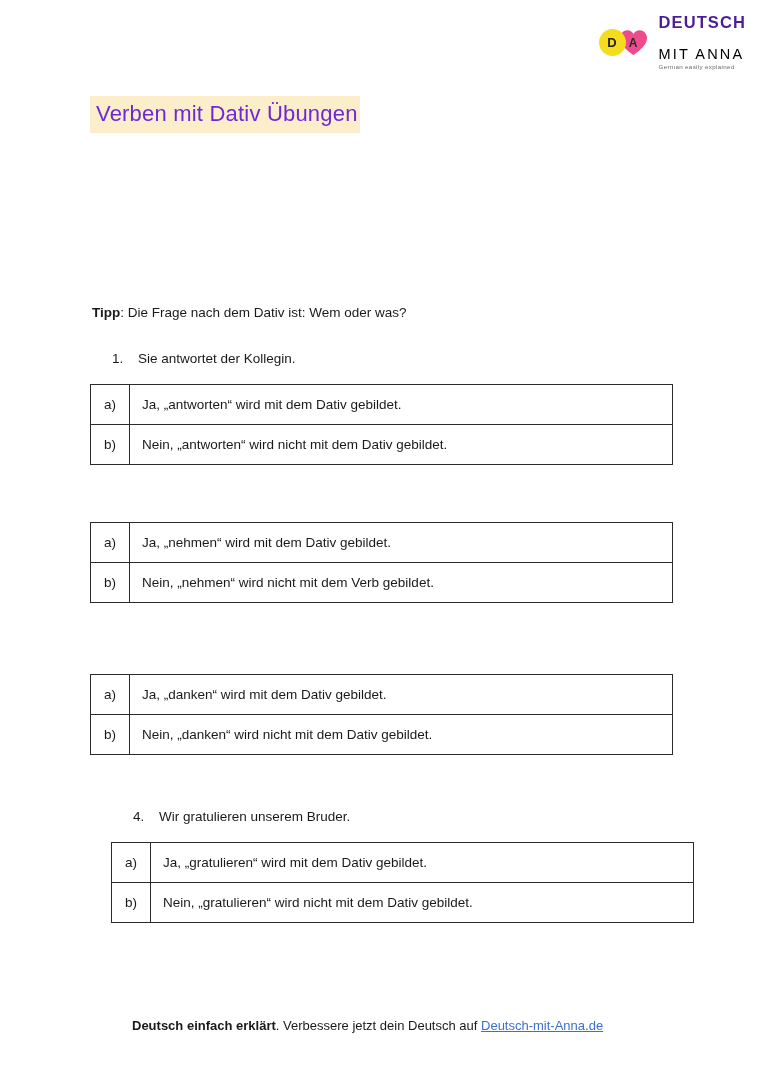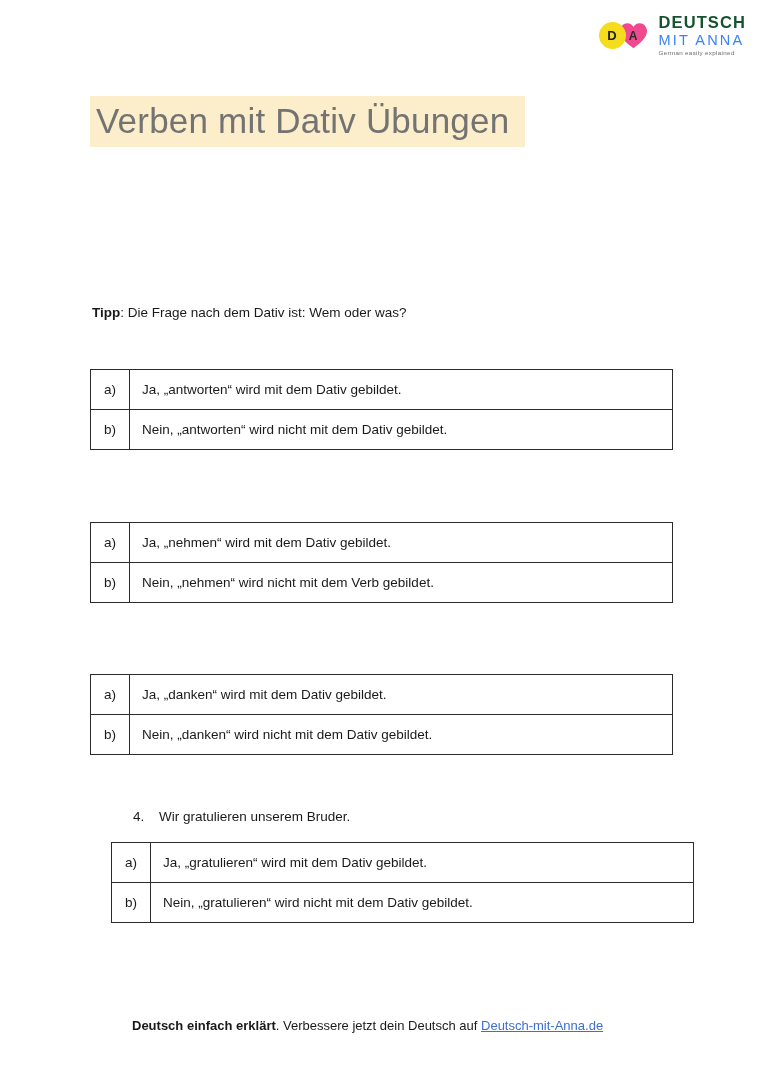--- a/index.html
+++ b/index.html
@@ -74,49 +74,49 @@
     padding-top: 1px;
     box-sizing: border-box;
   }
   .logo-text {
     line-height: 1;
   }
   .logo-l1 {
     font-size: 16.5px;
     font-weight: bold;
     letter-spacing: 1.1px;
-    color: #14532d;
+    color: #4c1d95;
   }
   .logo-l2 {
     font-size: 14.5px;
     letter-spacing: 2.2px;
-    color: #3b82f6;
-    margin-top: 2px;
+    color: #000000;
+    margin-top: 16px;
   }
   .logo-l3 {
     font-size: 6.2px;
     letter-spacing: 0.35px;
     color: #6b6b6b;
     margin-top: 3px;
   }
 
   
   .title-wrap {
     position: absolute;
     left: 90px;
     top: 96px;
   }
   .title {
     display: inline-block;
     background: #fceecb;
-    font-size: 35px;
+    font-size: 22px;
     font-weight: 500;
     letter-spacing: 0.2px;
-    color: #737373;
-    padding: 6px 16px 7px 6px;
+    color: #6d28d9;
+    padding: 6px 2px 7px 6px;
     line-height: 1.08;
   }
 
   
   .instruction {
     position: absolute;
     left: 92px;
     top: 202px;
     width: 520px;
     font-size: 17.5px;
@@ -211,20 +211,23 @@
   <div class="title-wrap">
     <span class="title">Verben mit Dativ Übungen</span>
   </div>
 
 
   <div class="tip">
     <b>Tipp</b><span>: Die Frage nach dem Dativ ist: Wem oder was?</span>
   </div>
 
   <div class="qblock" style="top:351px;">
+    <div class="qtext">
+      <span class="qnum">1.</span><span>Sie antwortet der Kollegin.</span>
+    </div>
     <table class="answers">
       <tbody>
           <tr>
         <td class="lbl">a)</td>
         <td class="ans">Ja, „antworten“ wird mit dem Dativ gebildet.</td>
       </tr>
       <tr>
         <td class="lbl">b)</td>
         <td class="ans">Nein, „antworten“ wird nicht mit dem Dativ gebildet.</td>
       </tr>

